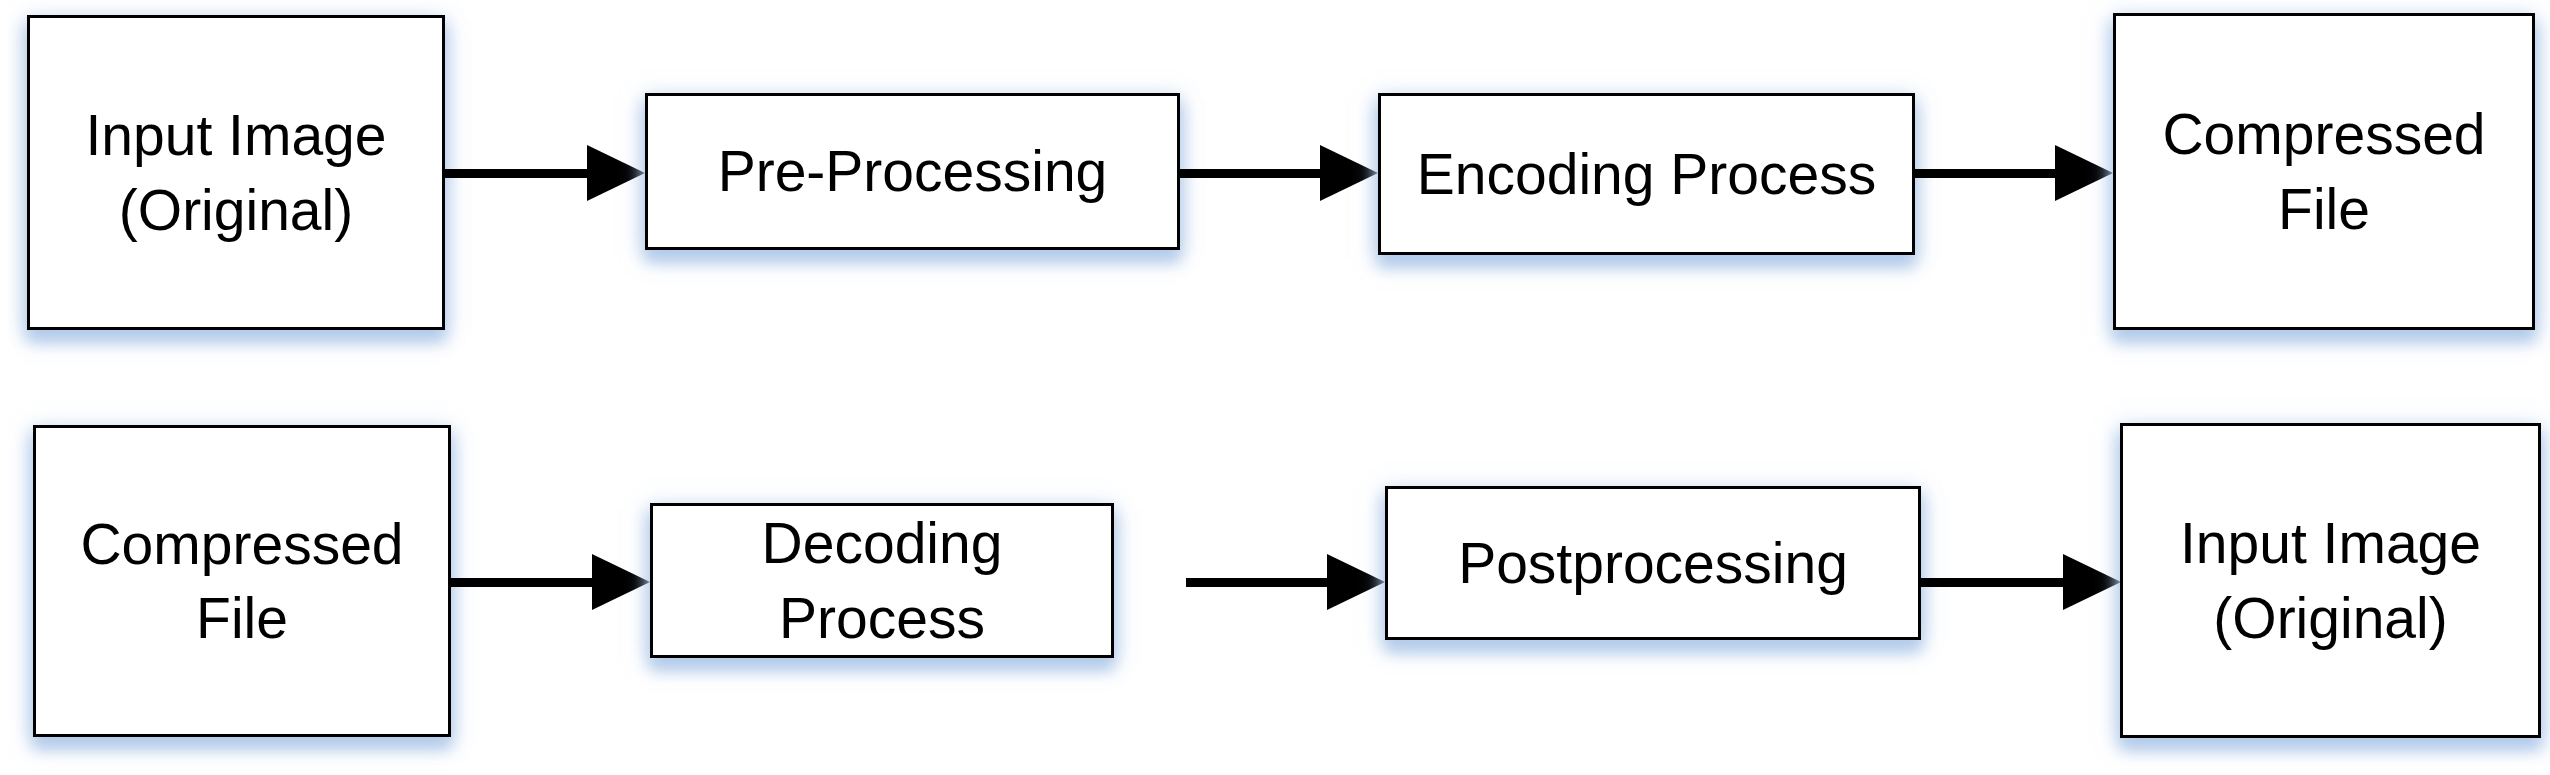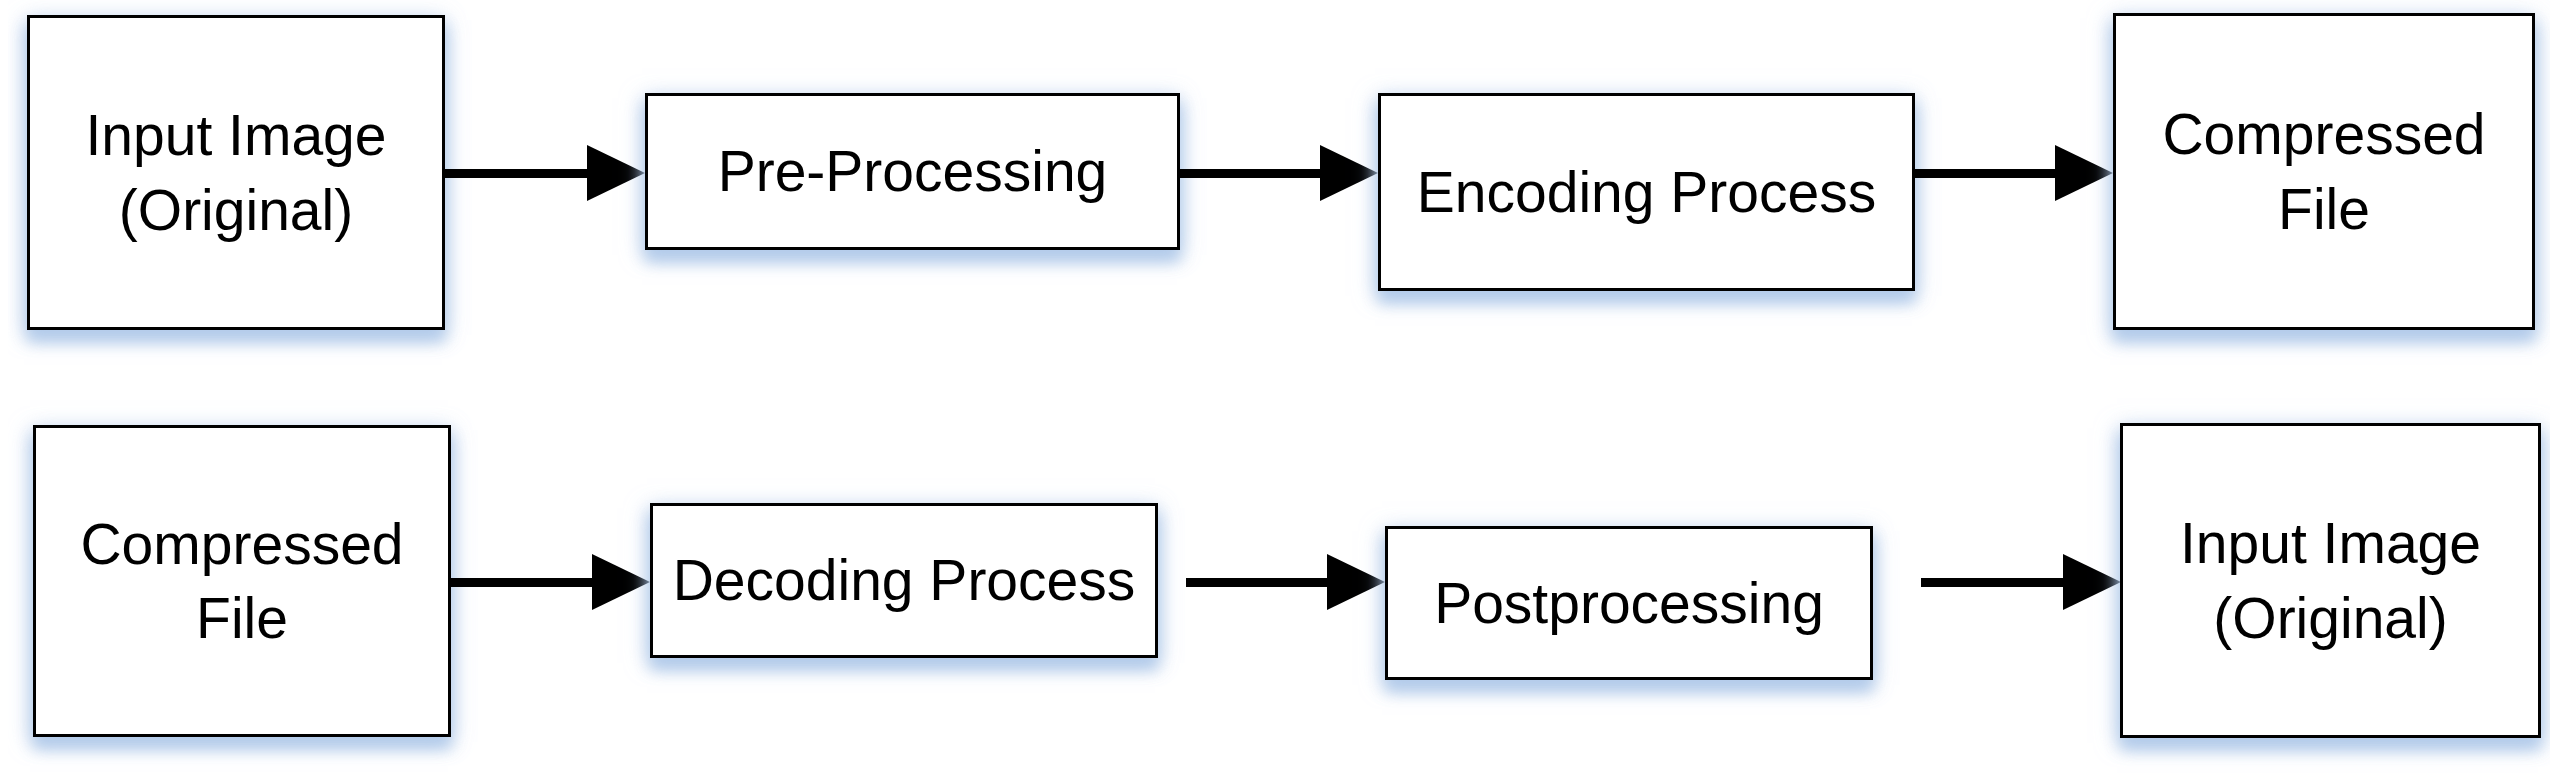--- a/index.html
+++ b/index.html
@@ -68,21 +68,21 @@
 
   <div class="node" style="left:637px; top:93px; width:535px; height:157px;">
     <span>Pre-Processing</span>
   </div>
 
   <div class="arrow" style="left:1172px; top:145px; width:198px;">
     <span class="shaft"></span>
     <span class="head"></span>
   </div>
 
-  <div class="node" style="left:1370px; top:93px; width:537px; height:198px;">
+  <div class="node" style="left:1370px; top:93px; width:537px; height:162px;">
     <span>Encoding Process</span>
   </div>
 
   <div class="arrow" style="left:1907px; top:145px; width:198px;">
     <span class="shaft"></span>
     <span class="head"></span>
   </div>
 
   <div class="node" style="left:2105px; top:13px; width:422px; height:317px;">
     <span>Compressed File</span>
@@ -90,30 +90,30 @@
 
   <div class="node" style="left:25px; top:425px; width:418px; height:312px;">
     <span>Compressed File</span>
   </div>
 
   <div class="arrow" style="left:443px; top:554px; width:199px;">
     <span class="shaft"></span>
     <span class="head"></span>
   </div>
 
-  <div class="node" style="left:642px; top:503px; width:508px; height:155px;">
+  <div class="node" style="left:642px; top:503px; width:464px; height:155px;">
     <span>Decoding Process</span>
   </div>
 
   <div class="arrow" style="left:1178px; top:554px; width:199px;">
     <span class="shaft"></span>
     <span class="head"></span>
   </div>
 
-  <div class="node" style="left:1377px; top:526px; width:488px; height:154px;">
+  <div class="node" style="left:1377px; top:486px; width:536px; height:154px;">
     <span>Postprocessing</span>
   </div>
 
   <div class="arrow" style="left:1913px; top:554px; width:200px;">
     <span class="shaft"></span>
     <span class="head"></span>
   </div>
 
   <div class="node" style="left:2112px; top:423px; width:421px; height:315px;">
     <span>Input Image (Original)</span>

